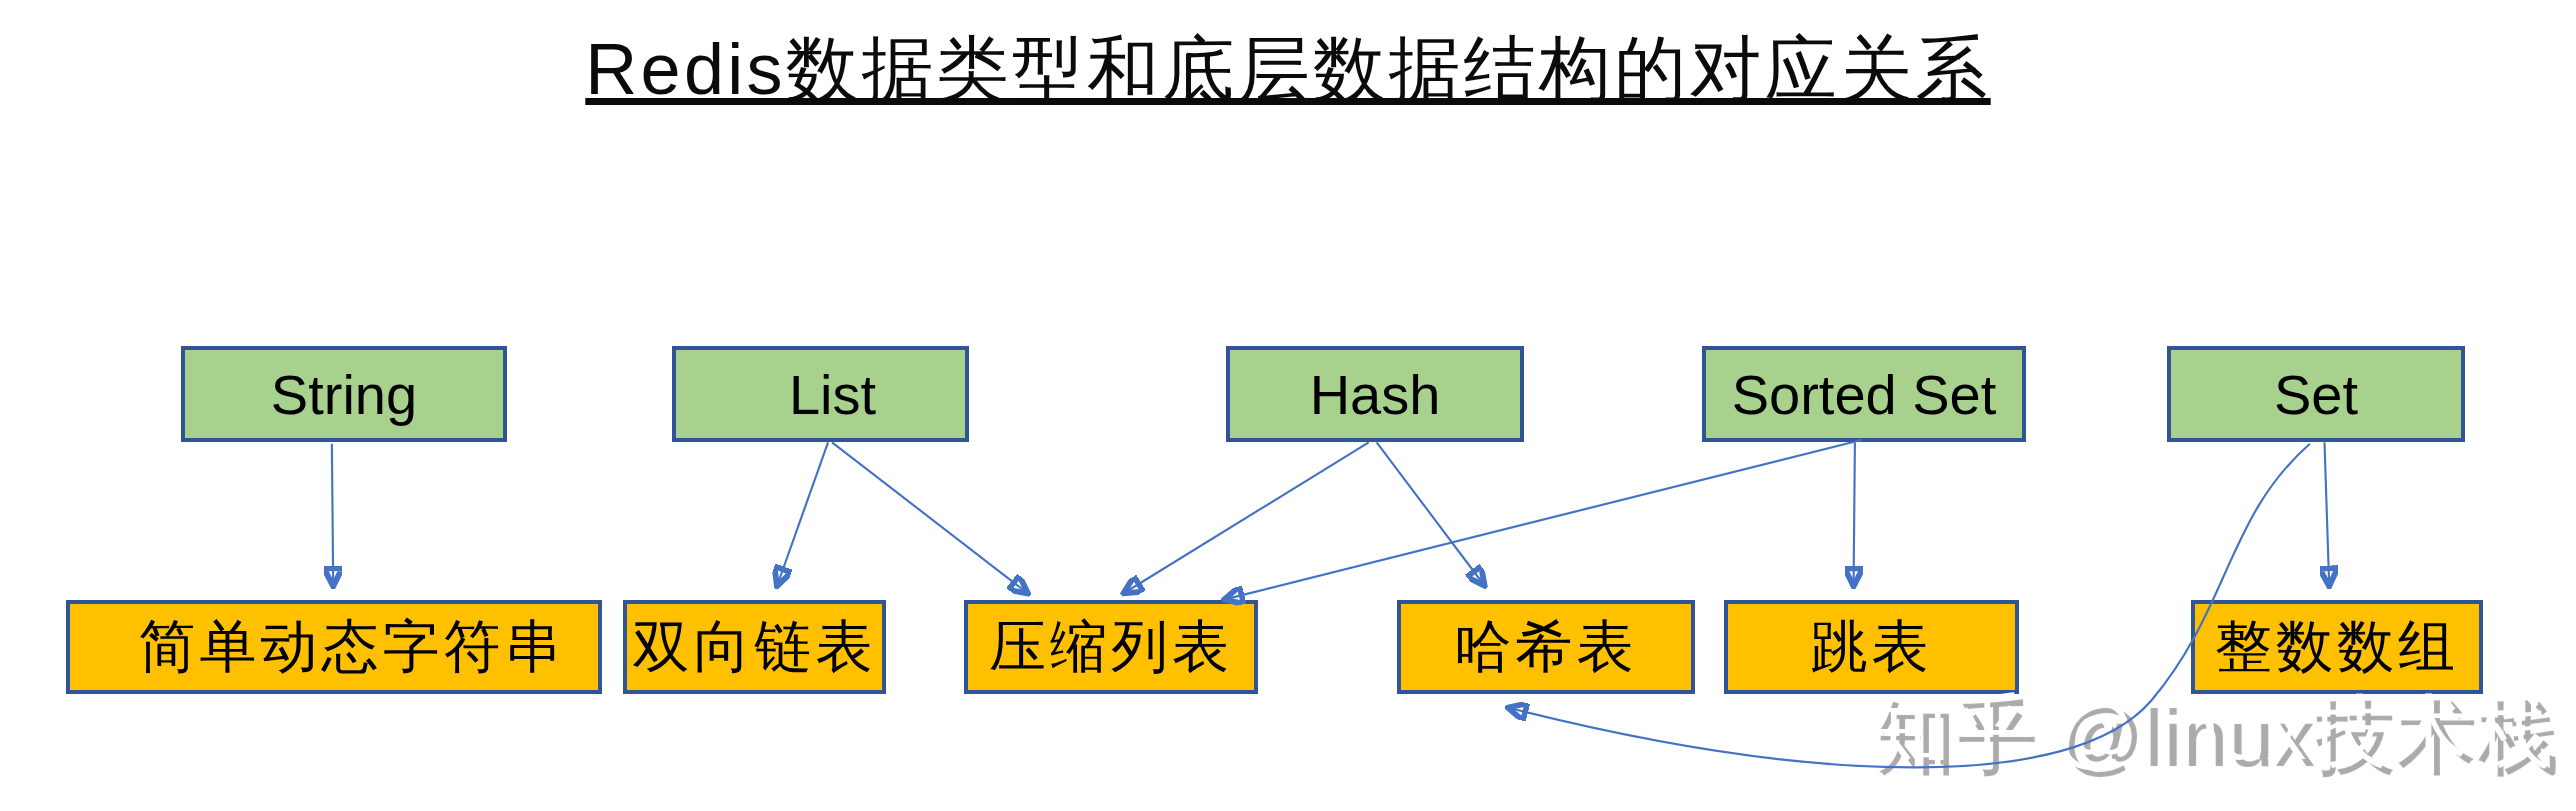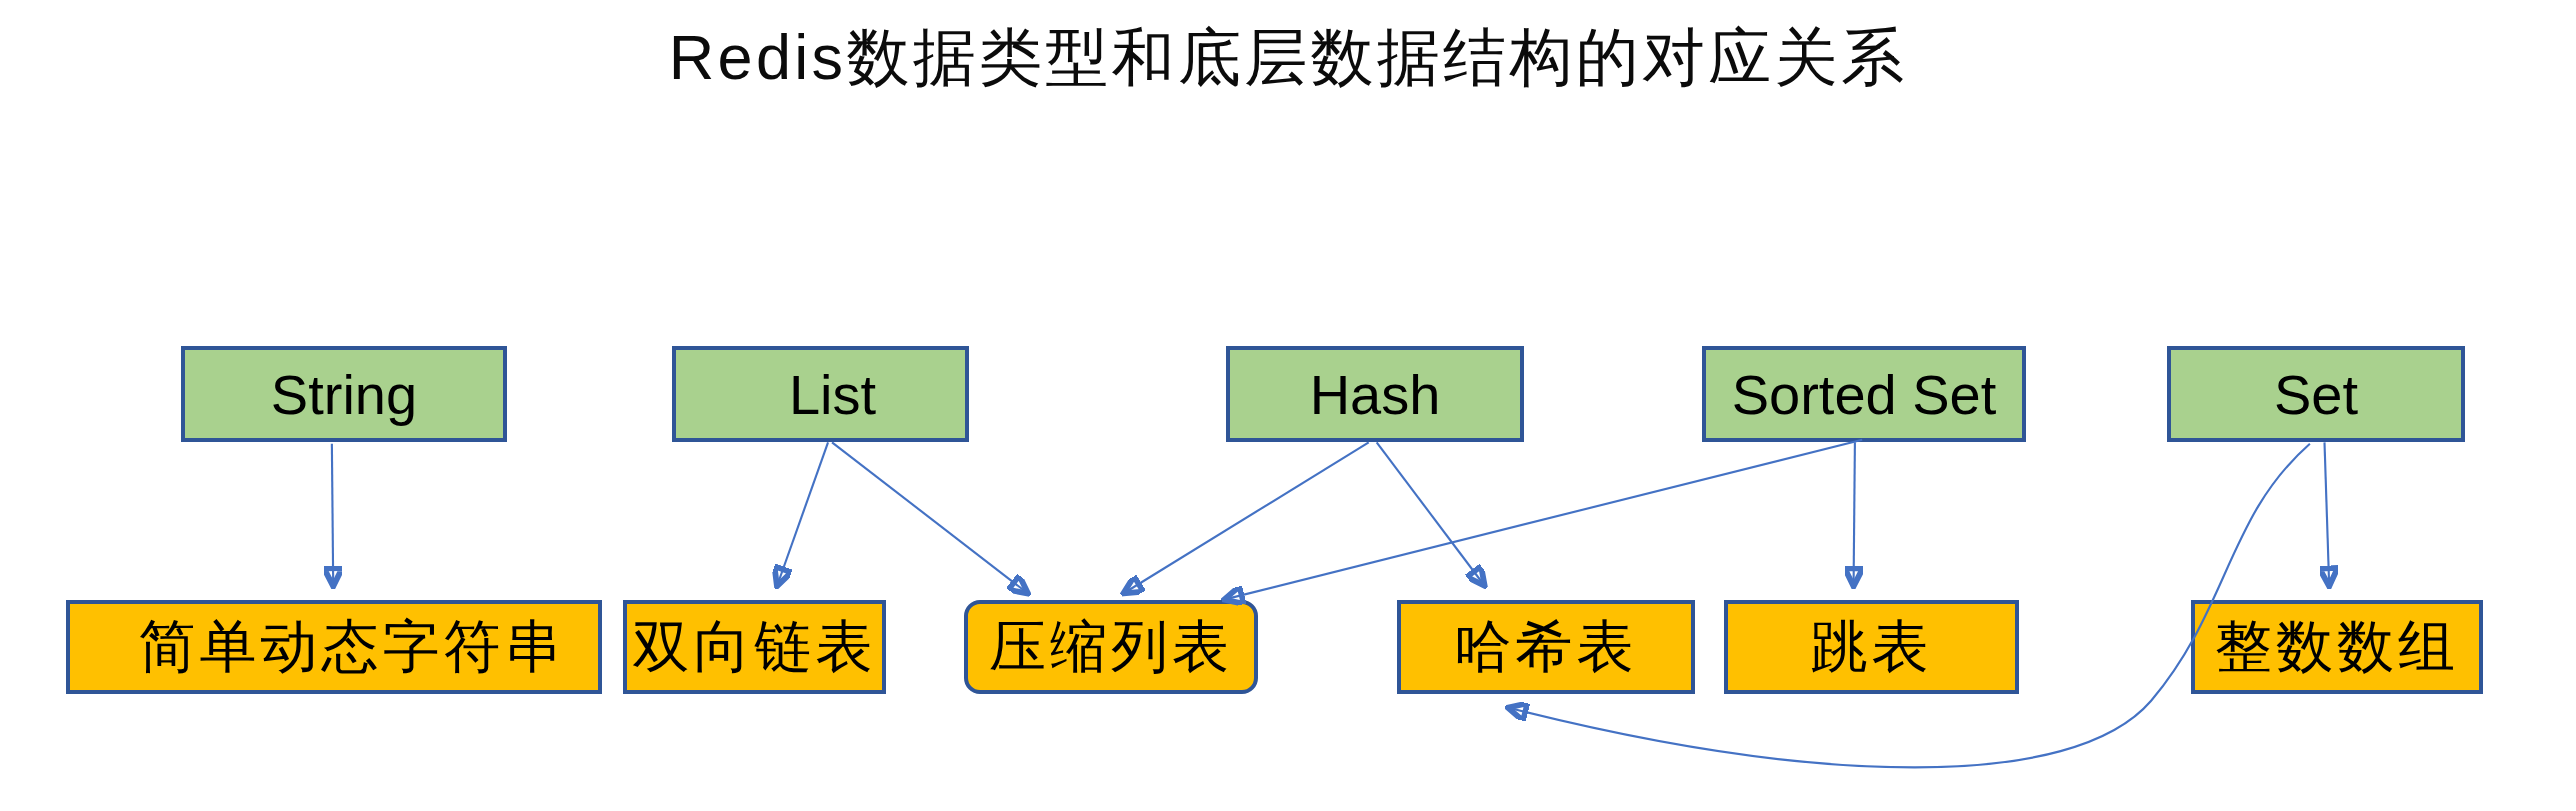--- a/index.html
+++ b/index.html
@@ -10,30 +10,31 @@
   .canvas {
     position: relative;
     width: 2576px;
     height: 811px;
     background: #ffffff;
     overflow: hidden;
     font-family: "Liberation Sans", "DejaVu Sans", sans-serif;
   }
   .diagram-title {
     position: absolute;
-    top: 15px;
+    top: 22px;
     left: 0;
     width: 100%;
     text-align: center;
-    font-size: 63px;
+    font-size: 72px;
     font-weight: 500;
     letter-spacing: 3.3px;
     color: #0b0b0b;
     z-index: 2;
     white-space: nowrap;
+    text-decoration: underline;
   }
   .node {
     position: absolute;
     box-sizing: border-box;
     display: flex;
     align-items: center;
     justify-content: center;
     color: #000000;
     z-index: 2;
     white-space: nowrap;
@@ -56,21 +57,21 @@
     letter-spacing: 4px;
   }
   #node-string     { left: 181px;  width: 326px; }
   #node-list       { left: 672px; width: 297px; padding-left: 24px; }
   #node-hash       { left: 1226px; width: 298px; }
   #node-sortedset  { left: 1702px; width: 324px; text-align: center; }
   #node-set        { left: 2167px; width: 298px; }
 
   #node-sds        { left: 66px;  width: 536px; padding-left: 36px; }
   #node-linkedlist { left: 623px;  width: 263px; }
-  #node-ziplist    { left: 964px; width: 294px; border-radius: 16px; }
+  #node-ziplist    { left: 964px; width: 294px; }
   #node-hashtable  { left: 1397px; width: 298px; }
   #node-skiplist   { left: 1724px; width: 295px; }
   #node-intarray   { left: 2191px; width: 292px; }
 
   .arrow-layer {
     position: absolute;
     top: 0; left: 0;
     width: 2576px;
     height: 811px;
     z-index: 4;
@@ -129,20 +130,21 @@
   <div class="node struct-node" id="node-hashtable">
     <span>哈希表</span>
   </div>
   <div class="node struct-node" id="node-skiplist">
     <span>跳表</span>
   </div>
   <div class="node struct-node" id="node-intarray">
     <span>整数数组</span>
   </div>
 
+  <div class="watermark">知乎 @linux技术栈</div>
 
   <svg class="arrow-layer" viewBox="0 0 3877 1221">
     <defs>
       <marker id="ah" viewBox="0 0 10 10" refX="9" refY="5" markerWidth="11" markerHeight="8.5" orient="auto-start-reverse">
         <path d="M0,0 L10,5 L0,10 Z" fill="#4472c4" stroke="none"></path>
       </marker>
     </defs>
     <path d="M499,668 L501,880" marker-end="url(#ah)"></path>
     <path d="M1246,666 L1170,880" marker-end="url(#ah)"></path>
     <path d="M1252,666 L1545,892" marker-end="url(#ah)"></path>

